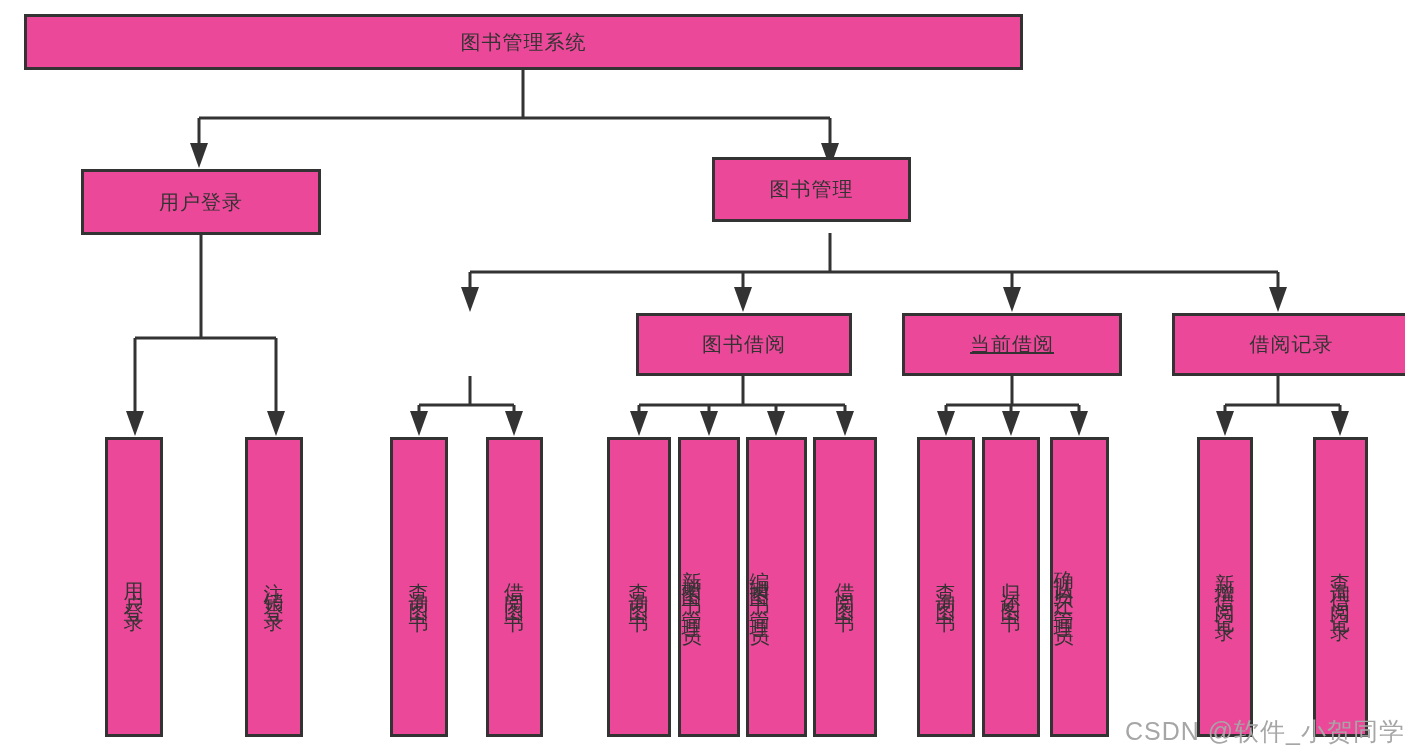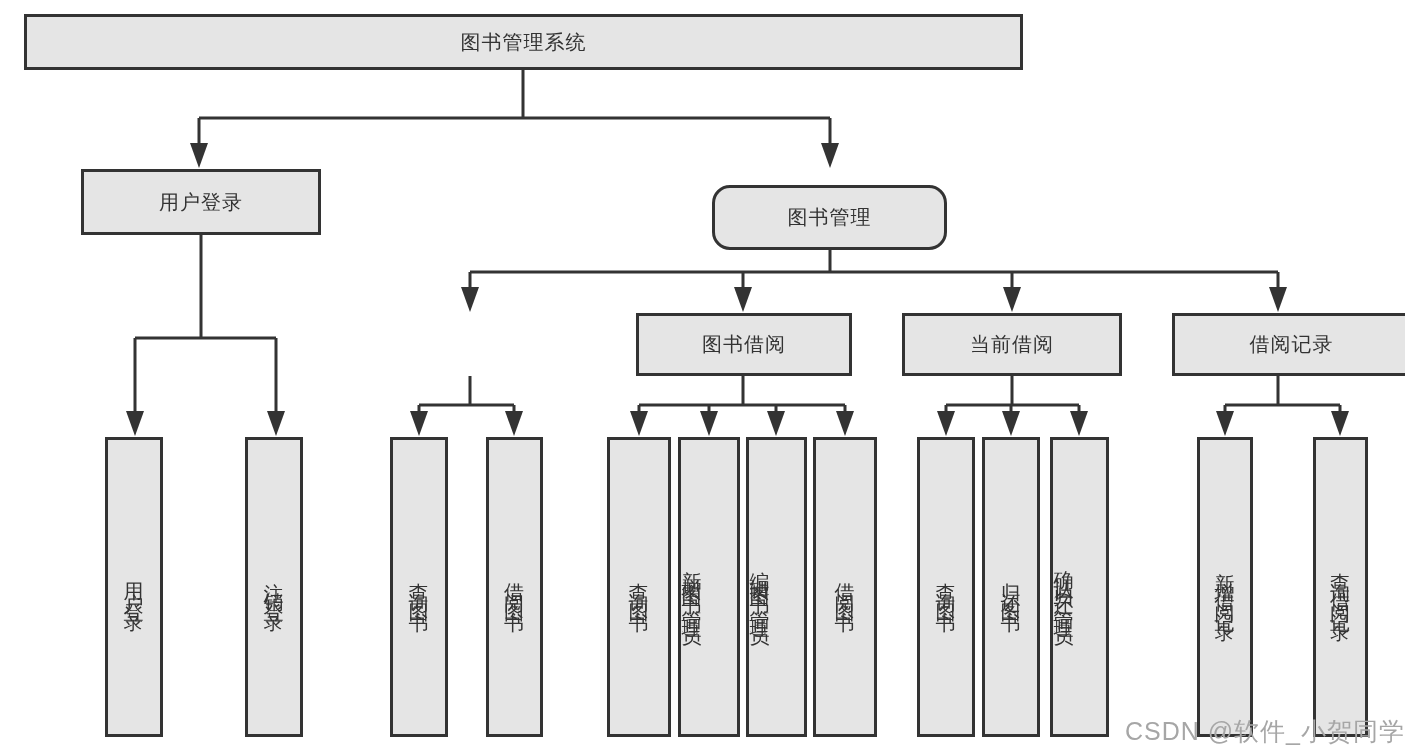--- a/index.html
+++ b/index.html
@@ -9,21 +9,21 @@
     background:var(--background,#ffffff);
     font-family:"Liberation Sans","DejaVu Sans",sans-serif;
     overflow:hidden;
   }
   .wires{position:absolute;left:0;top:0;}
   .wire{stroke:var(--line,#333333);stroke-width:3;fill:none;}
   .arrow{fill:var(--line,#333333);stroke:none;}
   .box{
     position:absolute;box-sizing:border-box;
     border:3px solid var(--box-border,#333333);
-    background:#e5e5e5;color:var(--text,#333333);
+    background:#ec4899;color:var(--text,#333333);
     display:flex;align-items:center;justify-content:center;
   }
   .hbox span{font-size:20px;letter-spacing:1px;white-space:nowrap;}
   .vbox span{
     writing-mode:vertical-rl;text-orientation:mixed;
     font-size:20px;letter-spacing:10px;line-height:1.1;
   }
   .v-top{align-items:center;justify-content:flex-start;padding-top:7px;}
   .v-top span{letter-spacing:8px;}
   .watermark{
@@ -68,28 +68,28 @@
     </g>
   </svg>
 
   <div class="box hbox" style="left:24px;top:14px;width:999px;height:56px;">
     <span>图书管理系统</span>
   </div>
 
   <div class="box hbox" style="left:81px;top:169px;width:240px;height:66px;">
     <span>用户登录</span>
   </div>
-  <div class="box hbox" style="left:712px;top:185px;width:235px;height:65px;border-radius:18px;">
+  <div class="box hbox" style="left:712px;top:157px;width:199px;height:65px;">
     <span>图书管理</span>
   </div>
 
   <div class="box hbox" style="left:636px;top:313px;width:216px;height:63px;text-align:center;">
     <span>图书借阅</span>
   </div>
-  <div class="box hbox" style="left:902px;top:313px;width:220px;height:63px;">
+  <div class="box hbox" style="left:902px;top:313px;width:220px;height:63px;text-decoration:underline;">
     <span>当前借阅</span>
   </div>
   <div class="box hbox" style="left:1172px;top:313px;width:239px;height:63px;">
     <span>借阅记录</span>
   </div>
 
   <div class="box vbox" style="left:105px;top:437px;width:58px;height:300px;">
     <span>用户登录</span>
   </div>
   <div class="box vbox" style="left:245px;top:437px;width:58px;height:300px;">

